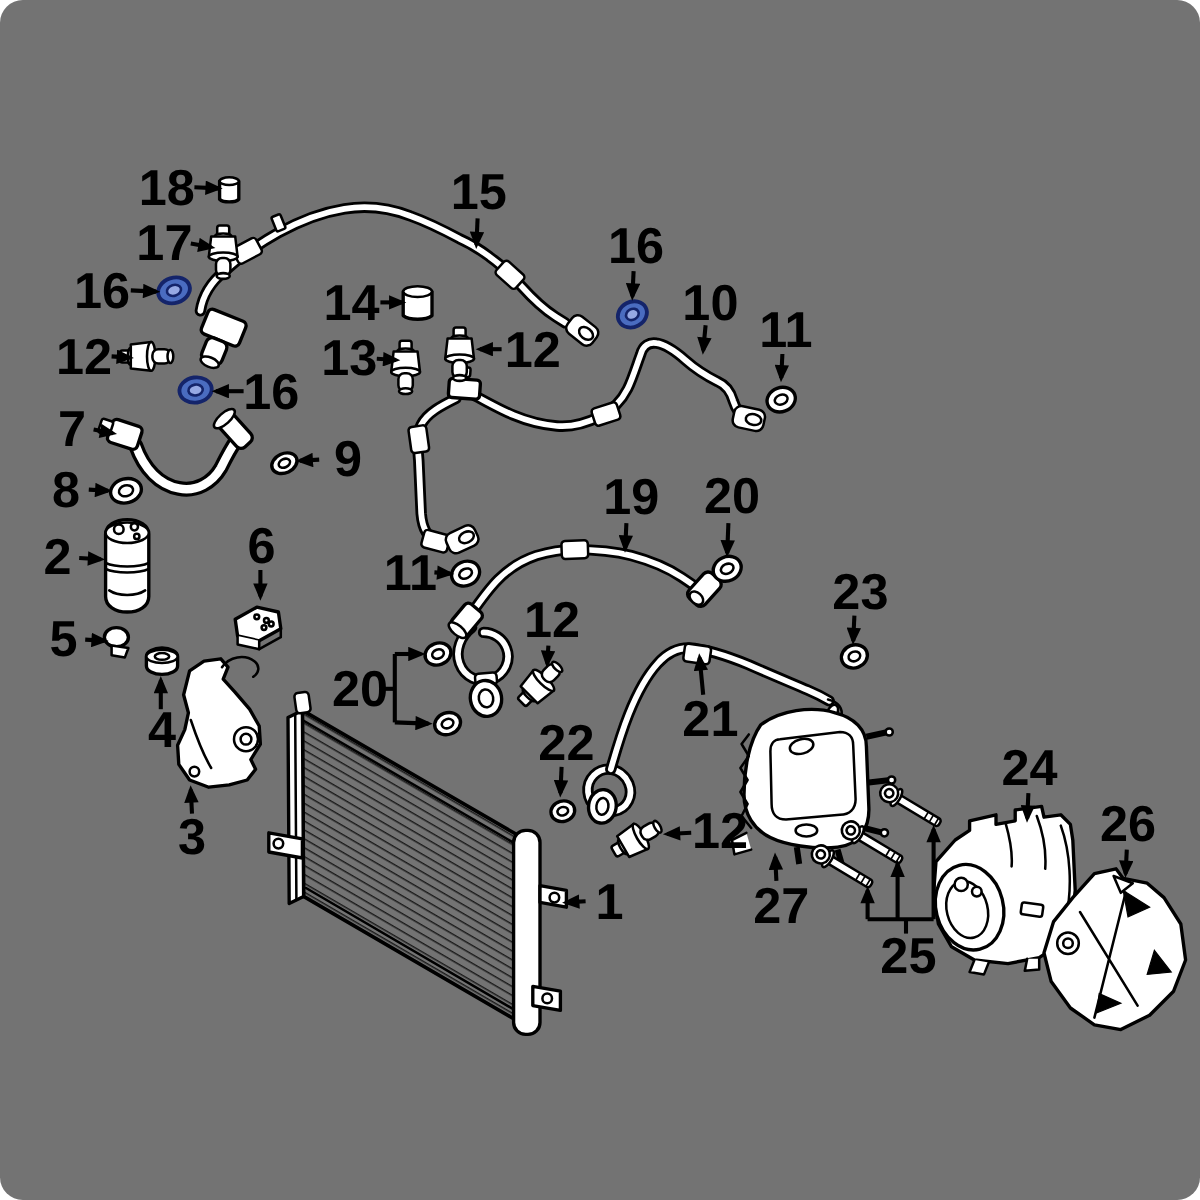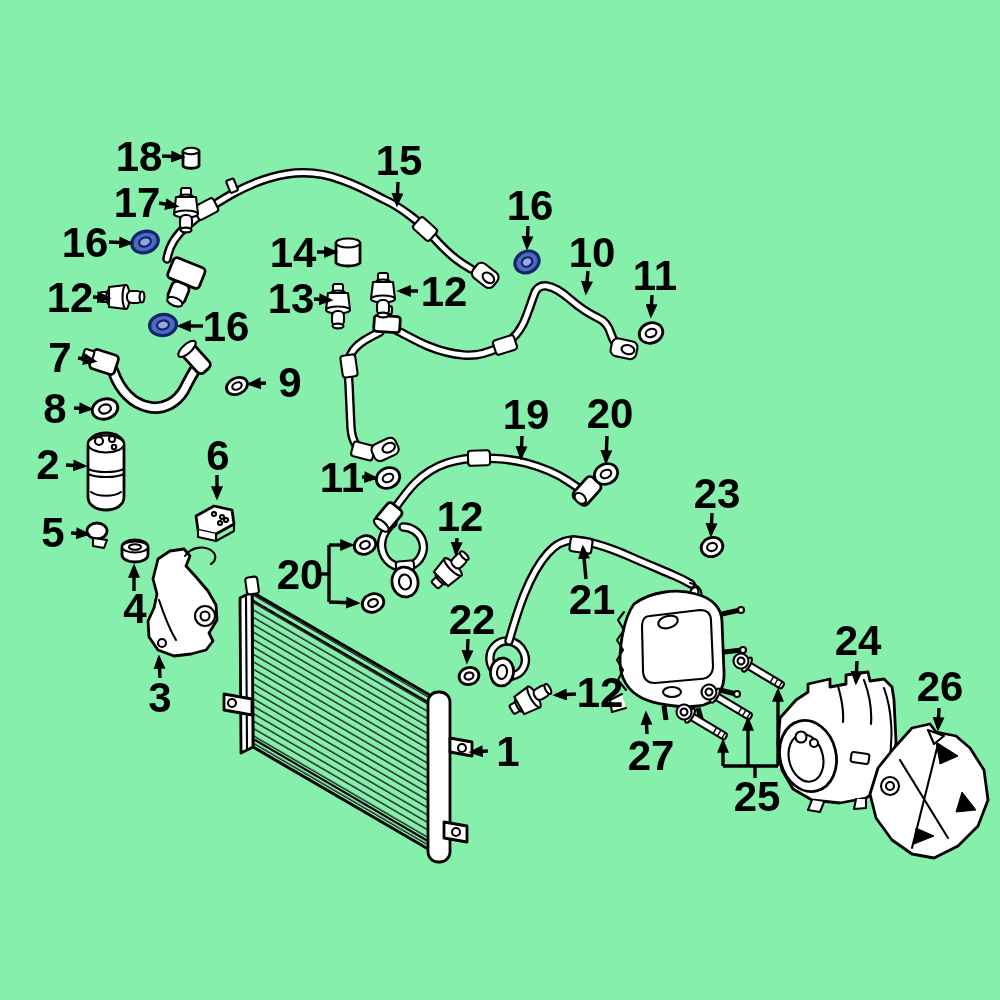--- a/index.html
+++ b/index.html
@@ -1,17 +1,17 @@
 <!DOCTYPE html>
 <html style="--hl-stroke: #14246a; --hl-fill: #4a6cc0; --hl-inner: #96a9e4;"><head>
 <meta charset="utf-8">
 <style>
   html,body{margin:0;padding:0;background:#fff;}
-  .stage{position:relative;width:1000px;height:1000px;background:#86efac;overflow:hidden;
-         font-family:"Liberation Sans",sans-serif;}
+  .stage{position:relative;width:1000px;height:1000px;background:#737373;overflow:hidden;
+         font-family:"Liberation Sans",sans-serif;border-radius:19px;}
   svg{display:block;}
   .part{fill:#ffffff;stroke:#000000;stroke-width:2.8;stroke-linejoin:round;stroke-linecap:round;}
   .thin{stroke-width:2.1;}
   .noline{fill:none;}
   .tube-o{fill:none;stroke:#000000;stroke-width:9.5;stroke-linecap:round;stroke-linejoin:round;}
   .tube-i{fill:none;stroke:#ffffff;stroke-width:4.8;stroke-linecap:round;stroke-linejoin:round;}
   .hose-o{fill:none;stroke:#000000;stroke-width:12.5;stroke-linecap:round;stroke-linejoin:round;}
   .hose-i{fill:none;stroke:#ffffff;stroke-width:7;stroke-linecap:round;stroke-linejoin:round;}
   .hl-outer{fill:var(--hl-fill,#4a6cc0);stroke:var(--hl-stroke,#14246a);stroke-width:3.2;}
   .hl-inner{fill:var(--hl-inner,#96a9e4);stroke:var(--hl-stroke,#14246a);stroke-width:2.2;}

